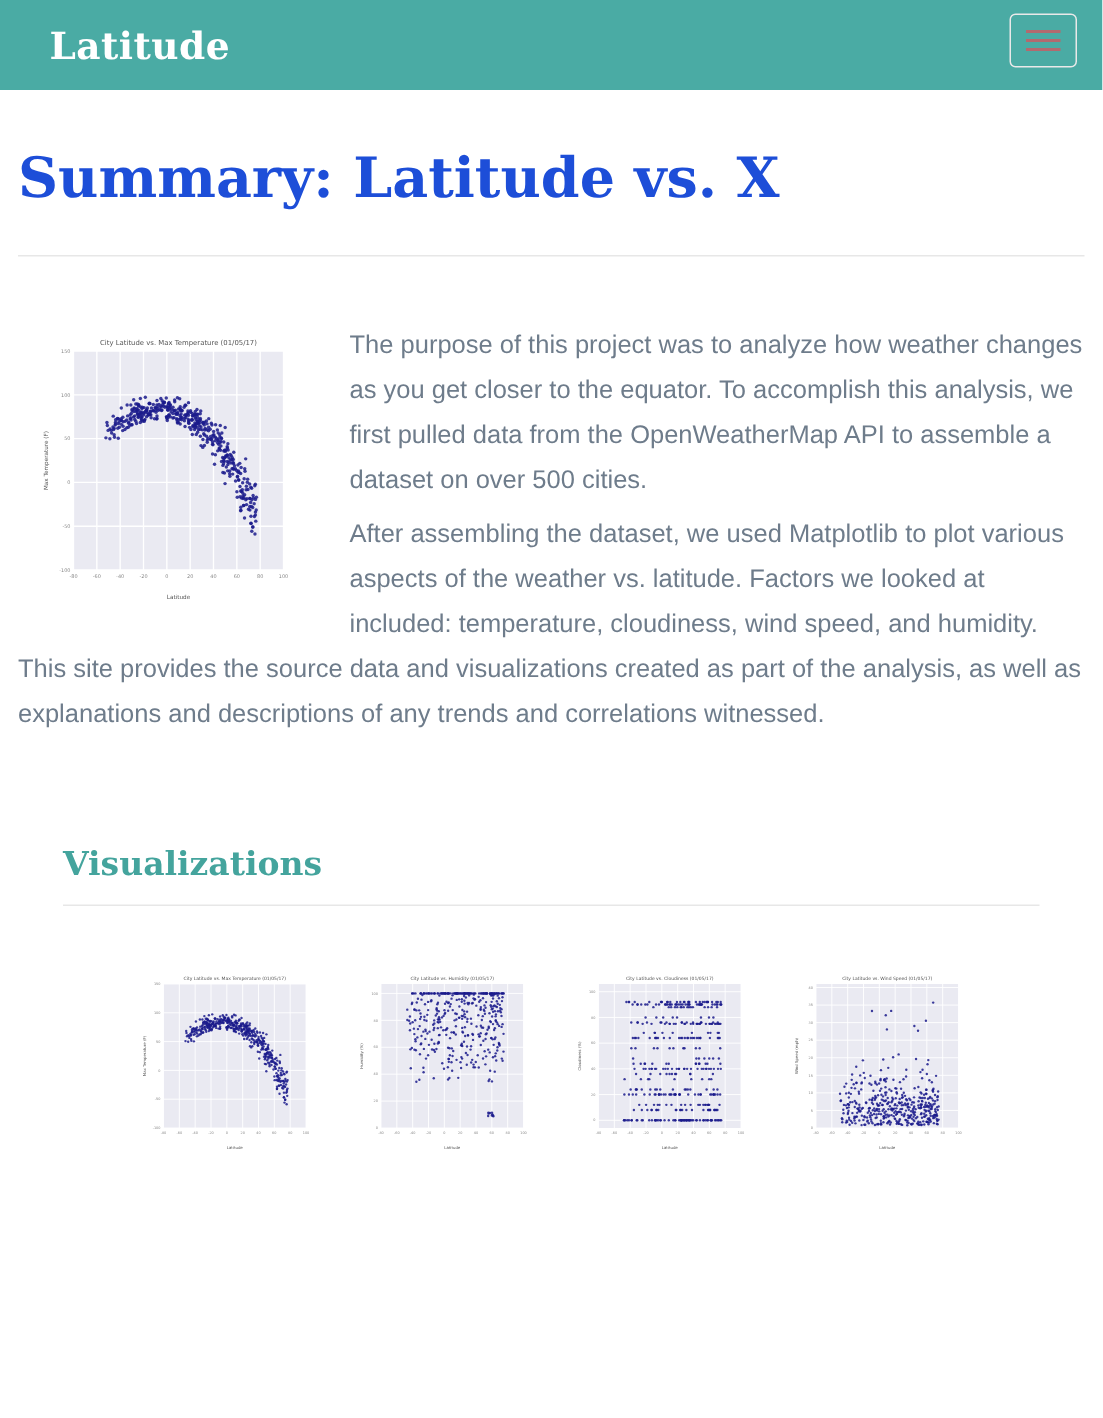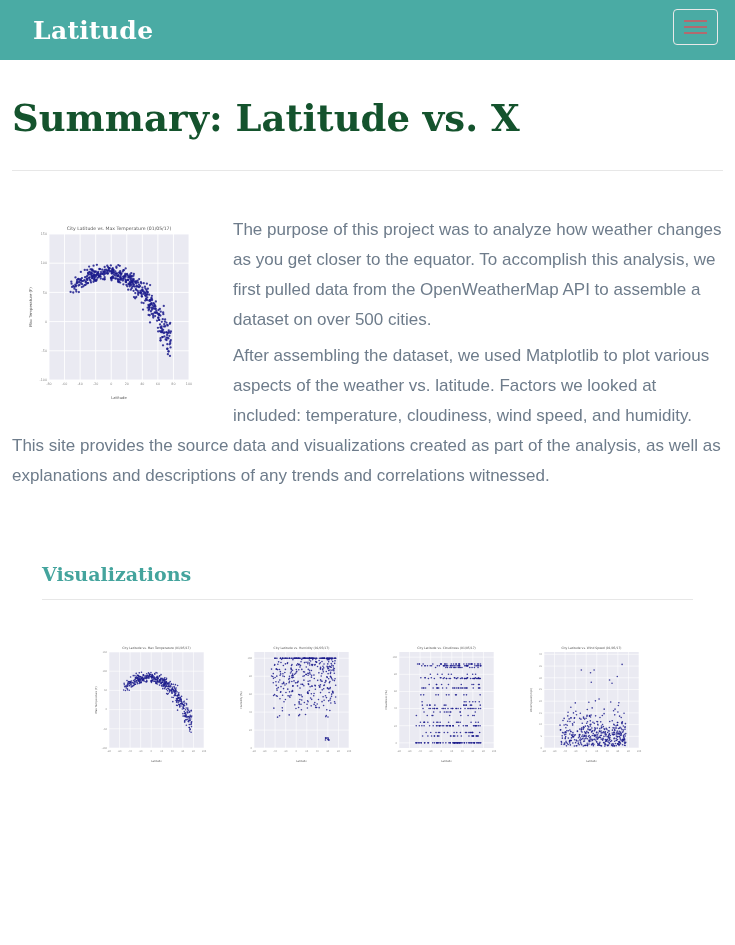--- a/index.html
+++ b/index.html
@@ -25,33 +25,33 @@
     width: 45px; height: 36px; margin-top: -6px;
     background: transparent; border: 1px solid #e9e9e9; border-radius: 4px;
     display: flex; flex-direction: column; justify-content: center;
     align-items: center; gap: 4px; cursor: pointer; padding: 0;
   }
   .hamburger .bar { width: 23px; height: 2px; background: #b26a6f; }
   
   .container { padding: 0 12px; }
   h1 {
     font-family: "DejaVu Serif", serif; font-weight: 700;
-    color: #14532d; font-size: 37px; margin: 38px 0 0 0; line-height: 1.1;
+    color: #1d4ed8; font-size: 37px; margin: 38px 0 0 0; line-height: 1.1;
   }
   hr.rule { border: none; border-top: 1px solid #e7e7e7; margin: 31px 0 0 0; }
   
   .intro { margin-top: 44px; }
   .intro::after { content: ""; display: block; clear: both; }
   .main-chart-link { float: left; margin: 4px 40px 16px 15px; display: block; line-height: 0; }
   .intro p { font-size: 17px; line-height: 30px; margin: 0 0 6px 0; }
   
   .viz { margin-top: 66px; padding: 0 30px; clear: both; }
   h2 {
     font-family: "DejaVu Serif", serif; font-weight: 700;
-    color: #44a49d; font-size: 19px; margin: 0 0 14px 0;
+    color: #44a49d; font-size: 22px; margin: 0 0 14px 0;
   }
   .viz hr.rule { margin: 0 0 40px 0; }
   .thumb-row { display: flex; justify-content: center; gap: 29px; }
   .thumb-row a { display: block; line-height: 0; text-decoration: none; }
   
   .chart { display: inline-block; line-height: 0; }
   .chart svg text { font-family: "DejaVu Sans", sans-serif; }
 </style>
 </head>
 <body>

